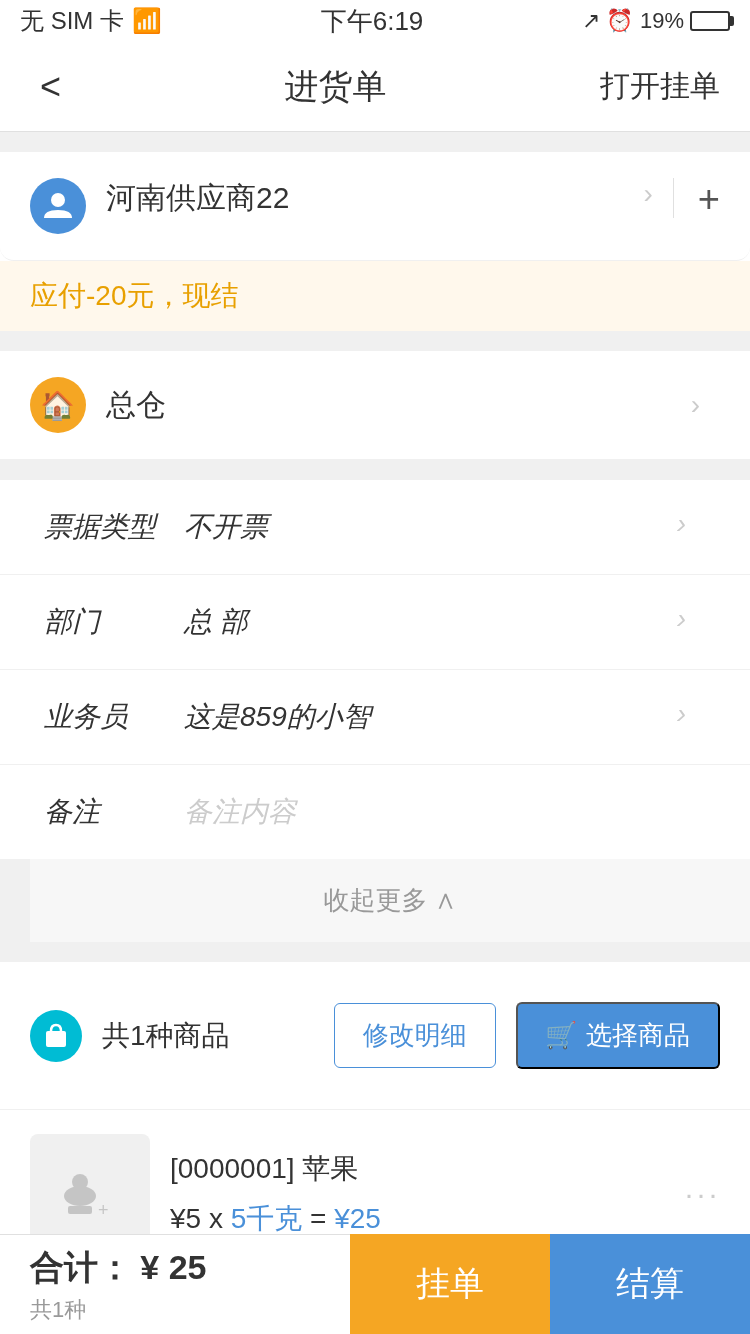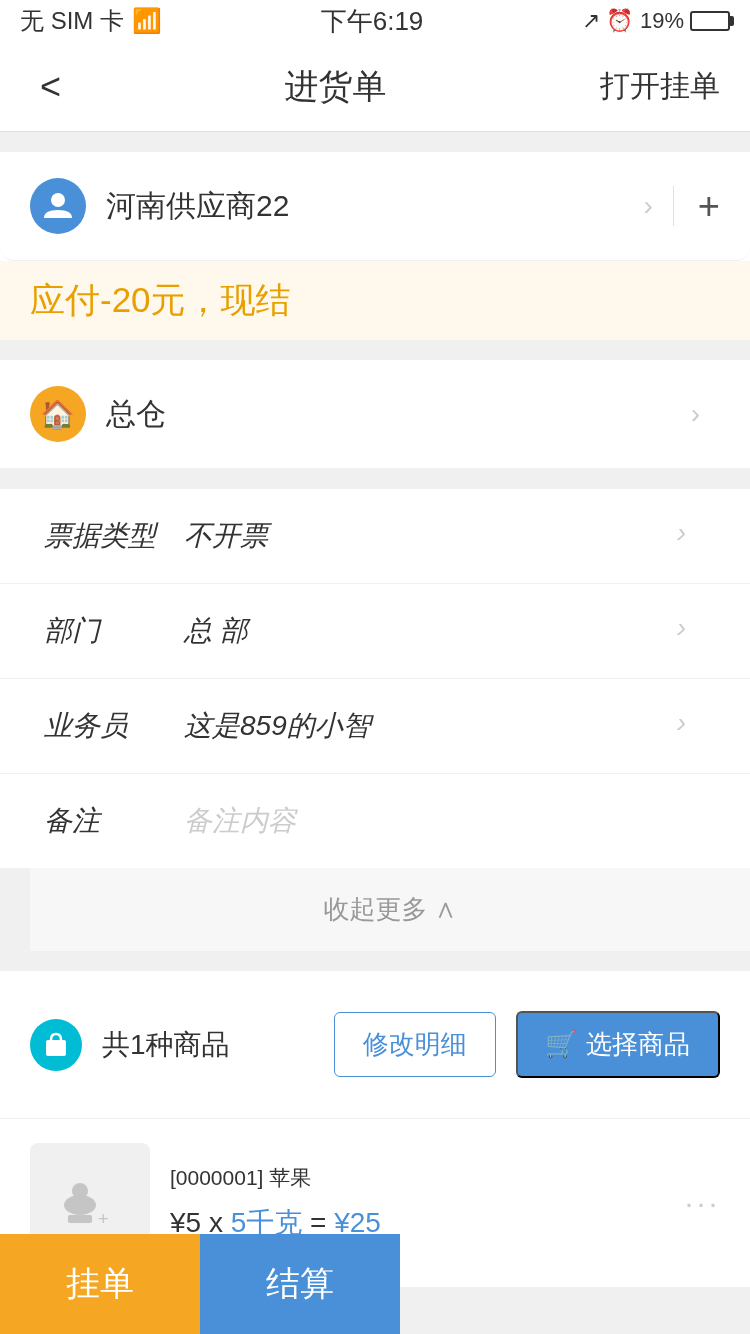--- a/index.html
+++ b/index.html
@@ -91,21 +91,21 @@
     
     .card {
       background: #fff;
       margin-bottom: 0;
     }
 
     
     .supplier-row {
       background: #fff;
       display: flex;
-      align-items: center;
+      align-items: flex-start;
       padding: 26px 30px;
       border-bottom: 1px solid #f0f0f0;
       border-radius: 14px;
     }
     .supplier-avatar {
       width: 56px;
       height: 56px;
       border-radius: 50%;
       background: #4a90d9;
       display: flex;
@@ -134,21 +134,21 @@
     .add-btn {
       font-size: 38px;
       color: #555;
       cursor: pointer;
     }
 
     
     .notice-bar {
       background: #fff8ec;
       padding: 16px 30px;
-      font-size: 35px;
+      font-size: 28px;
       color: #e8a000;
     }
 
     
     .warehouse-row {
       background: #fff;
       display: flex;
       align-items: center;
       padding: 26px 30px;
     }
@@ -266,21 +266,21 @@
       display: flex;
       align-items: center;
       justify-content: center;
       flex-shrink: 0;
     }
     .product-thumb svg { width: 60px; height: 60px; opacity: 0.3; }
     .product-info {
       flex: 1;
     }
     .product-name {
-      font-size: 21px;
+      font-size: 28px;
       color: #333;
       margin-bottom: 12px;
     }
     .product-price-row {
       font-size: 28px;
       color: #333;
     }
     .price-highlight { color: #4a90d9; }
     .product-more {
       color: #ccc;
@@ -470,15 +470,22 @@
       </div>
       <span class="product-more">···</span>
     </div>
   </div>
 
   <div style="height:20px;"></div>
 
 </div>
 
 <div class="bottom-bar">
+  <div class="bottom-summary">
+    <div class="summary-total">
+      <span>合计：</span>
+      <span>¥ 25</span>
+    </div>
+    <div class="summary-count">共1种</div>
+  </div>
   <div class="btn-hold">挂单</div>
   <div class="btn-checkout">结算</div>
 </div>
 
 </body></html>

